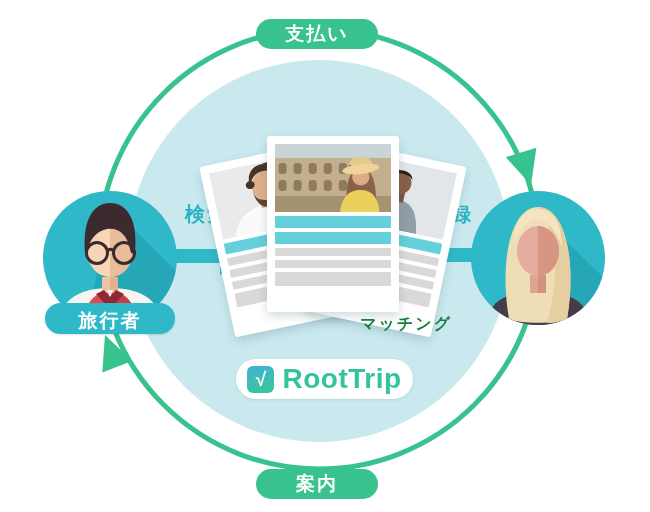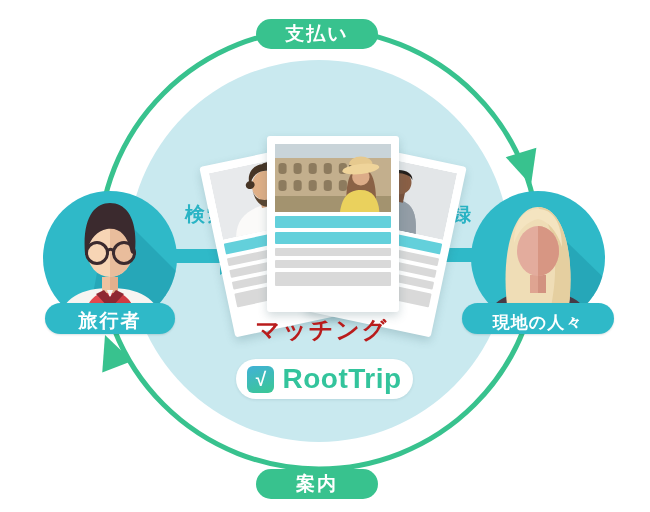--- a/index.html
+++ b/index.html
@@ -48,22 +48,22 @@
   .card .photo{width:100%;height:68px;overflow:hidden;}
   .card .bars{display:flex;flex-direction:column;gap:4px;margin-top:4px;}
   .bar{border-radius:1px;}
   .bar.teal{background:#63D0DB;}
   .bar.gray{background:#D9D9D9;}
   .card.side-left{left:216px;top:152px;width:112px;height:158px;transform:rotate(-12deg);z-index:7;}
   .card.side-right{left:322px;top:152px;width:112px;height:158px;transform:rotate(12deg);z-index:7;}
   .card.center{left:267px;top:136px;width:116px;height:160px;z-index:8;}
 
   .matching-label{
-    position:absolute;left:192px;top:314px;width:260px;text-align:center;z-index:8;
-    color:#b91c1c;font-size:24px;font-weight:700;letter-spacing:2px;
+    position:absolute;left:192px;top:314px;width:260px;text-align:right;z-index:8;
+    color:#15803d;font-size:16px;font-weight:700;letter-spacing:2px;
   }
 
   
   .logo-pill{
     position:absolute;left:236px;top:359px;width:177px;height:40px;border-radius:20px;
     background:#ffffff;display:flex;align-items:center;justify-content:center;gap:8px;
     z-index:8;box-shadow:0 1px 3px rgba(0,60,70,.10);
   }
   .logo-badge{
     width:27px;height:27px;border-radius:6px;
@@ -128,23 +128,20 @@
         <path d="M38,128 C28,70 40,16 67,16 C94,16 106,70 96,128 C88,133 46,133 38,128 Z" fill="#EFDDB6"></path>
         <path d="M67,16 C94,16 106,70 96,128 C92,130 84,132 76,132 C88,90 88,40 67,16 Z" fill="#E5CFA0"></path>
         <rect x="59" y="84" width="16" height="18" fill="#DFA491"></rect>
         <rect x="67" y="84" width="8" height="18" fill="#D29280"></rect>
         <ellipse cx="67" cy="60" rx="21" ry="25" fill="#E3AC9D"></ellipse>
         <path d="M67,35 a21,25 0 0 1 0,50 z" fill="#D79683"></path>
         <path d="M67,18 C52,18 43,32 43,52 C48,38 57,30 67,28 Z" fill="#F4E4C0"></path>
         <path d="M67,18 C82,18 91,32 91,56 C86,40 77,30 67,28 Z" fill="#F4E4C0"></path>
       </g>
     </svg>
-  </div>
-  <div class="actor-pill right">
-    <span>現地の人々</span>
   </div>
 
   <div class="flow-arrow" style="left:170px;top:237px;">
     <svg width="75" height="38" viewBox="0 0 75 38">
       <polygon points="0,12 50,12 50,0 75,19 50,38 50,26 0,26" fill="#2FB9C8"></polygon>
     </svg>
   </div>
   <div class="flow-label search">検索</div>
 
   <div class="flow-arrow" style="left:418px;top:236px;">

